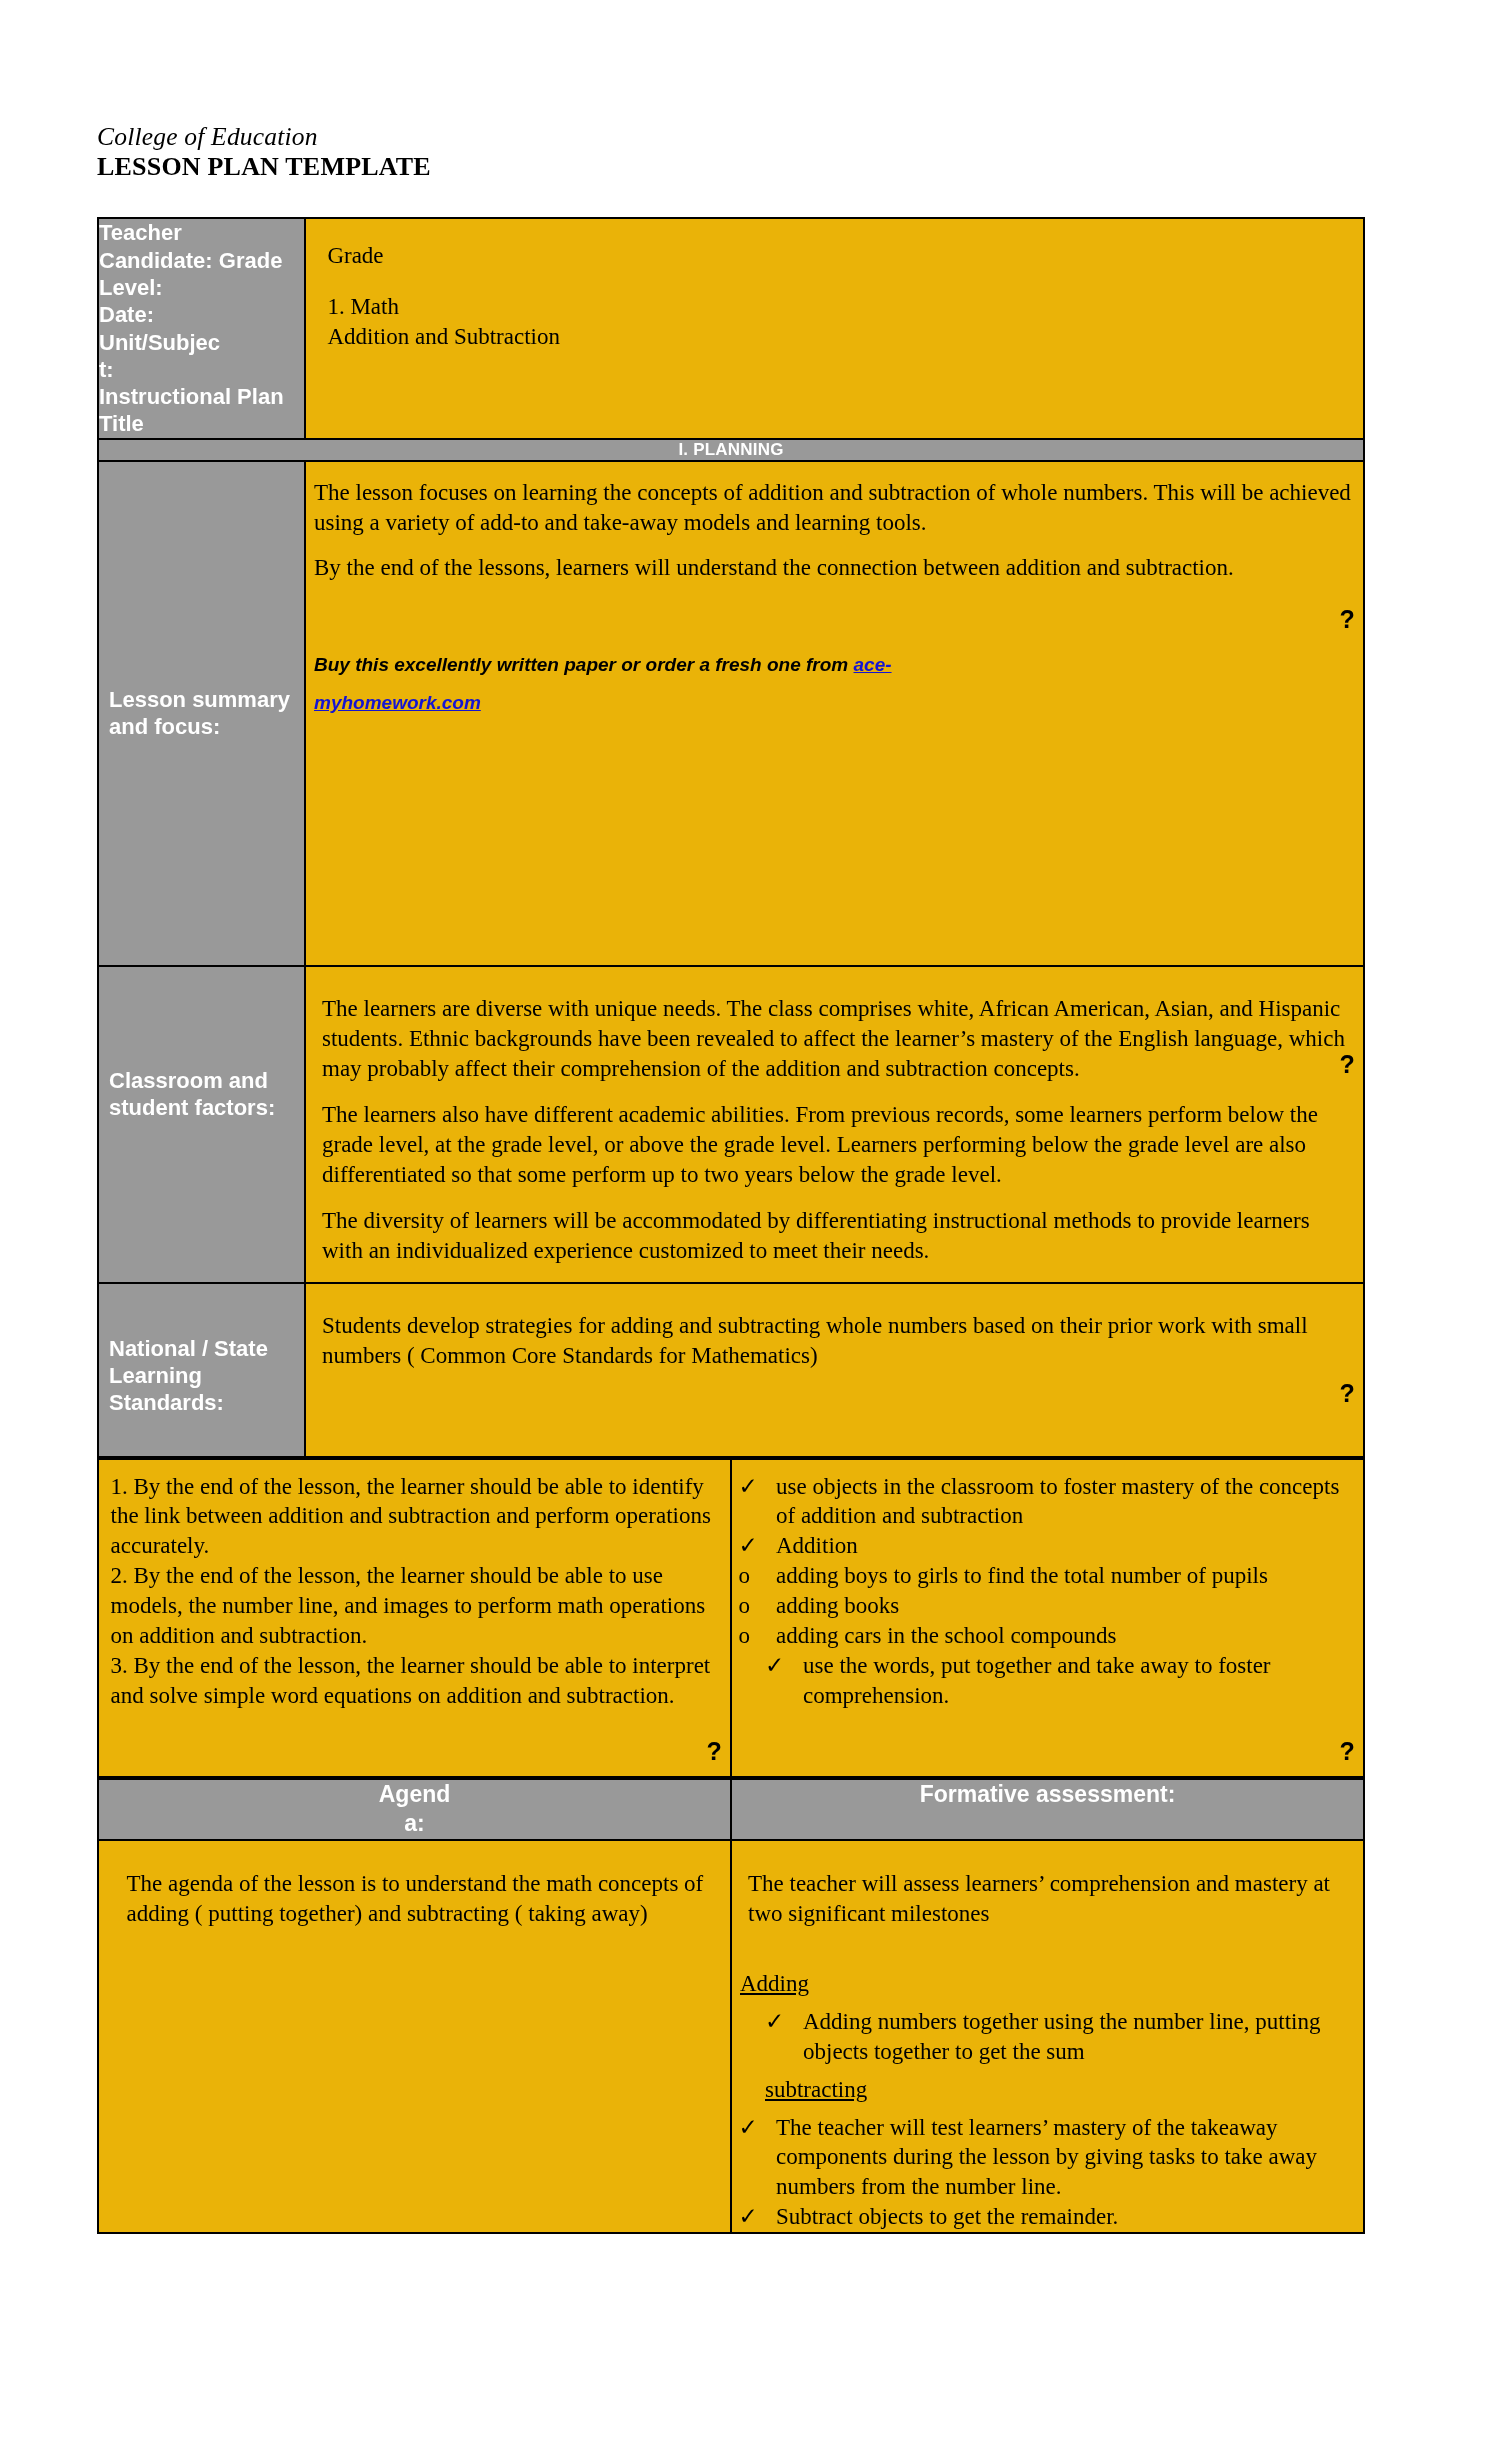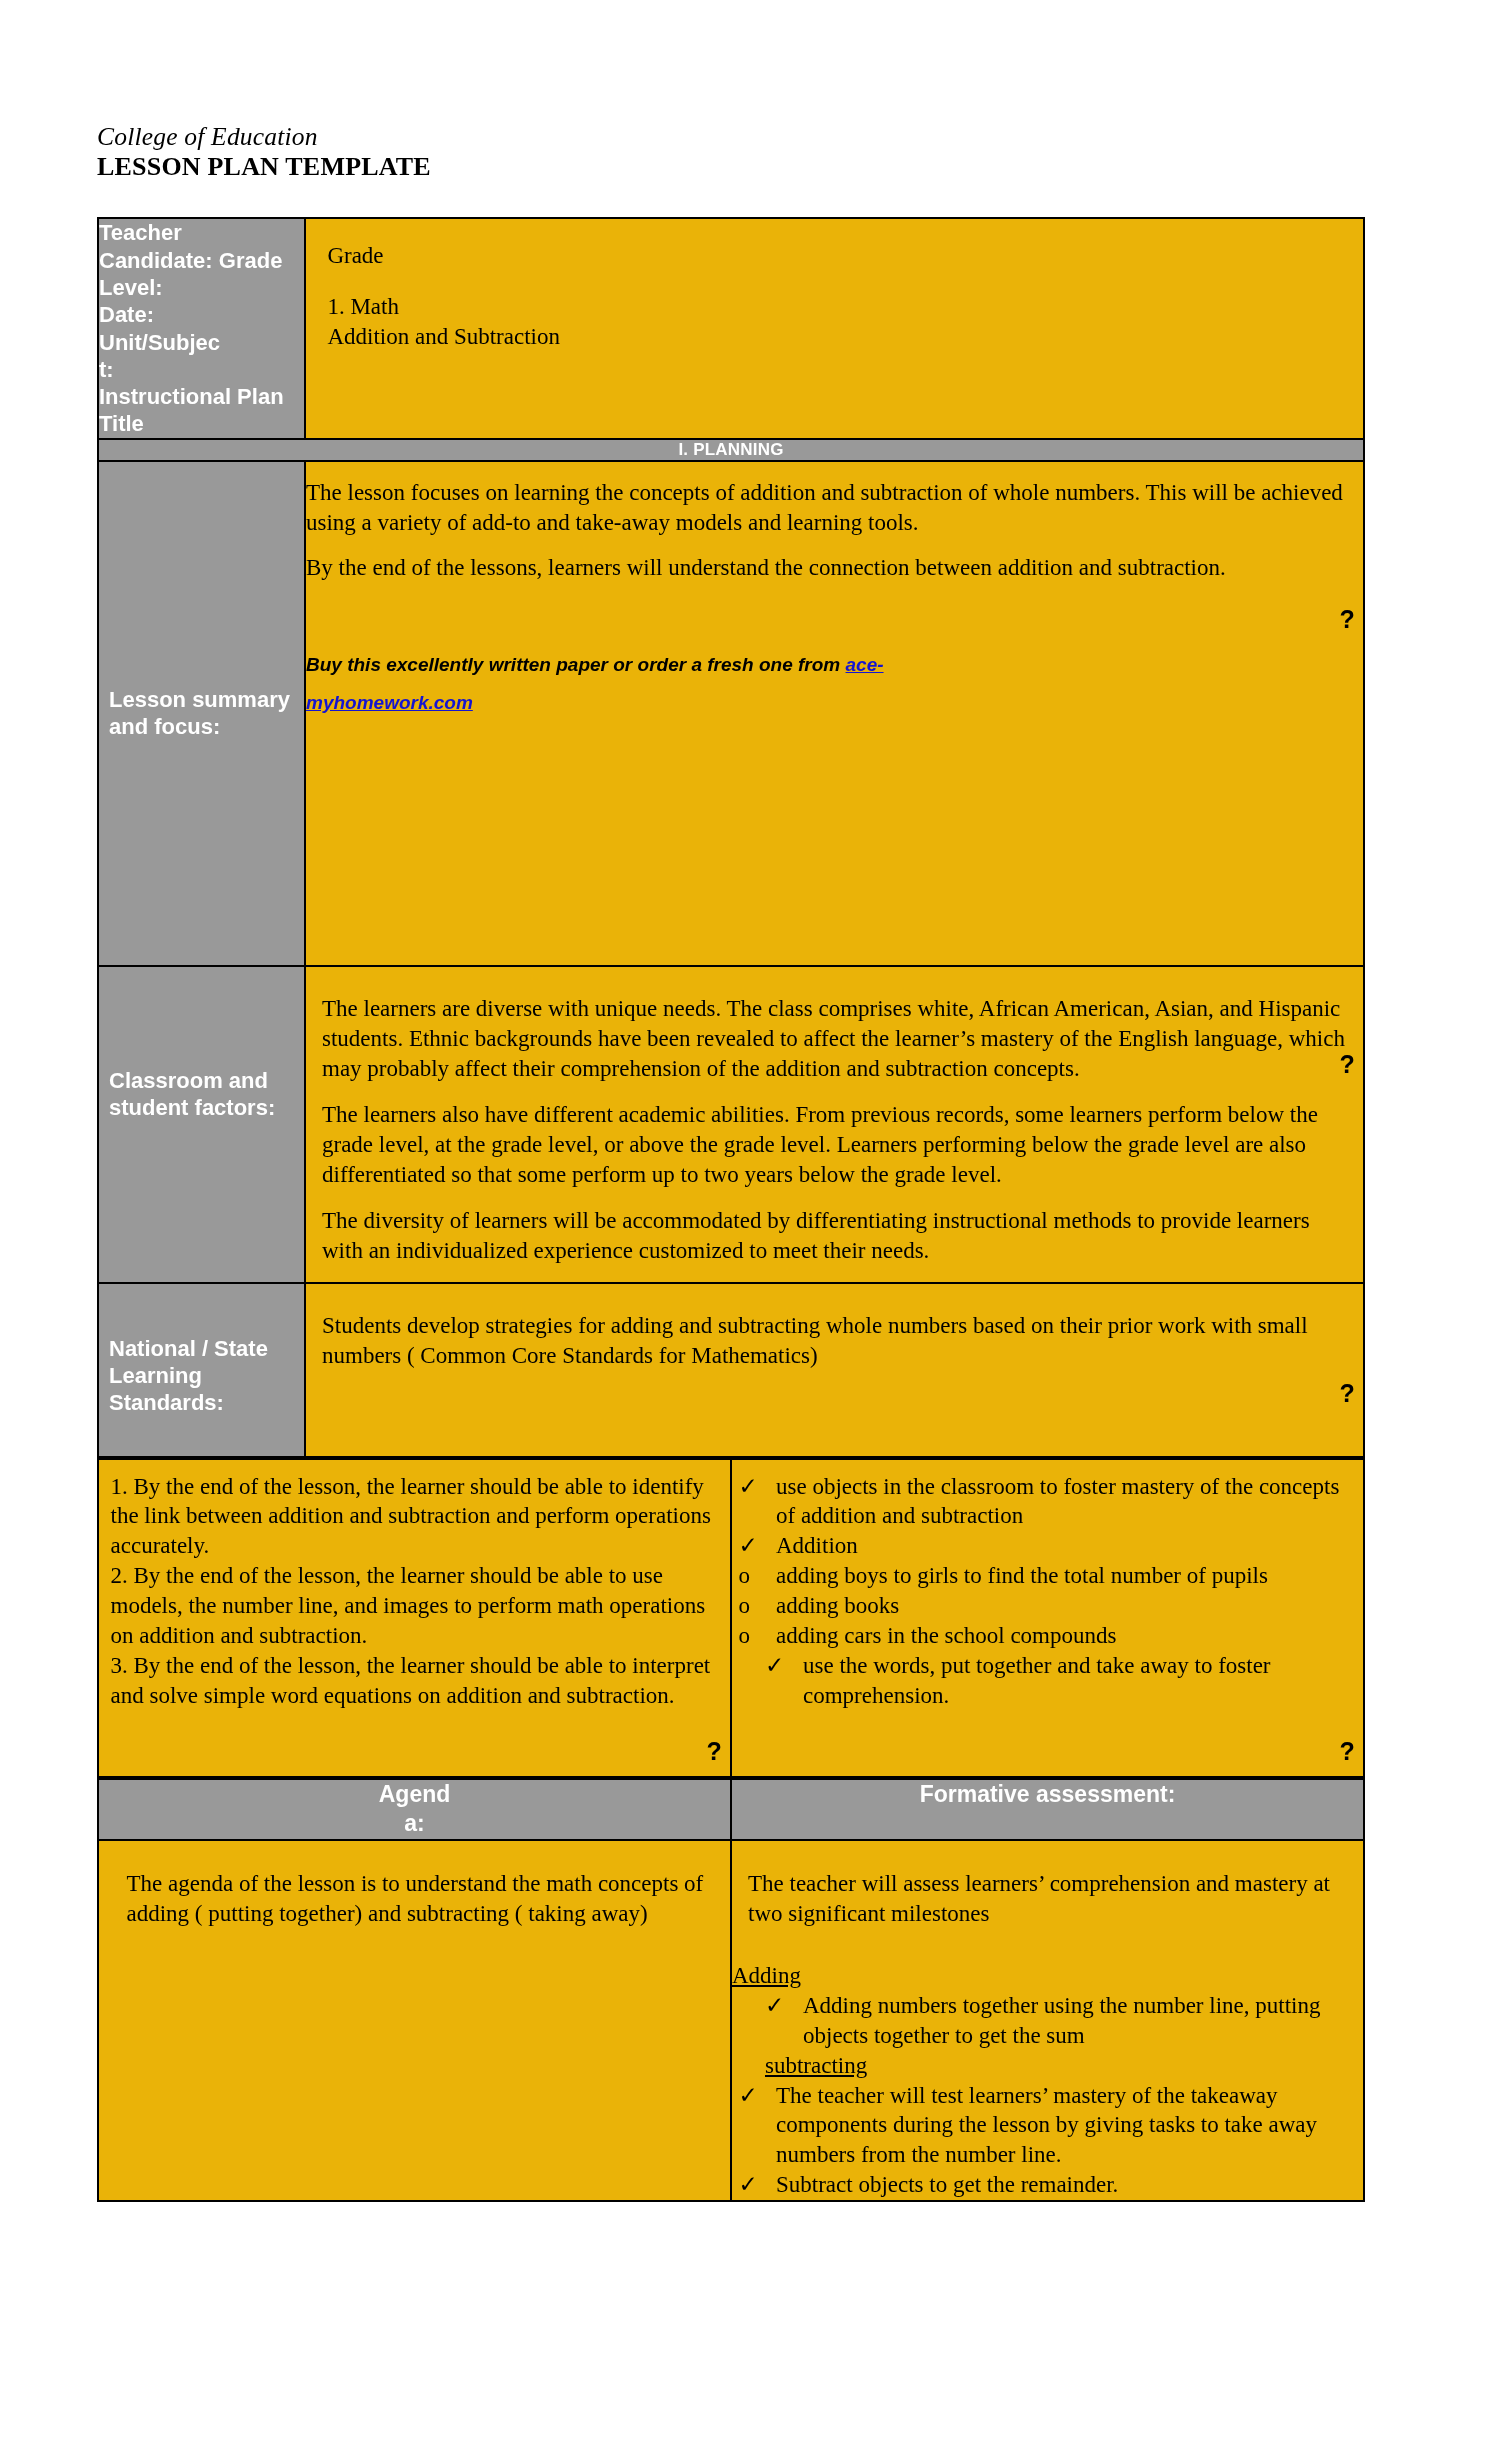--- a/index.html
+++ b/index.html
@@ -101,21 +101,21 @@
   
   .content-cell {
     background: #eab308;
     font-family: "Liberation Serif", serif;
     font-size: 23px;
     line-height: 1.30;
     padding: 10px 13px 10px 15px;
     position: relative;
   }
   .content-cell p {
-    margin: 0 0 15px 0;
+    margin: 0 0 15px 8px;
   }
   .content-cell p.tight {
     margin: 0;
   }
   .content-cell p.run {
     margin: 16px;
   }
   .spacer-lg { height: 48px; }
 
   
@@ -165,21 +165,21 @@
   }
   ul.blist > li.indent {
     padding-left: 71px;
   }
   ul.blist > li.indent > .bullet {
     left: 33px;
   }
   .subhead-u {
     text-decoration: underline;
     display: block;
-    margin: 0;
+    margin: 8px;
     line-height: 1.30;
   }
   .num-list p {
     margin: 0;
     line-height: 1.30;
   }
   .gap-sm { height: 16.4px; }
 </style>
 </head>
 <body>

